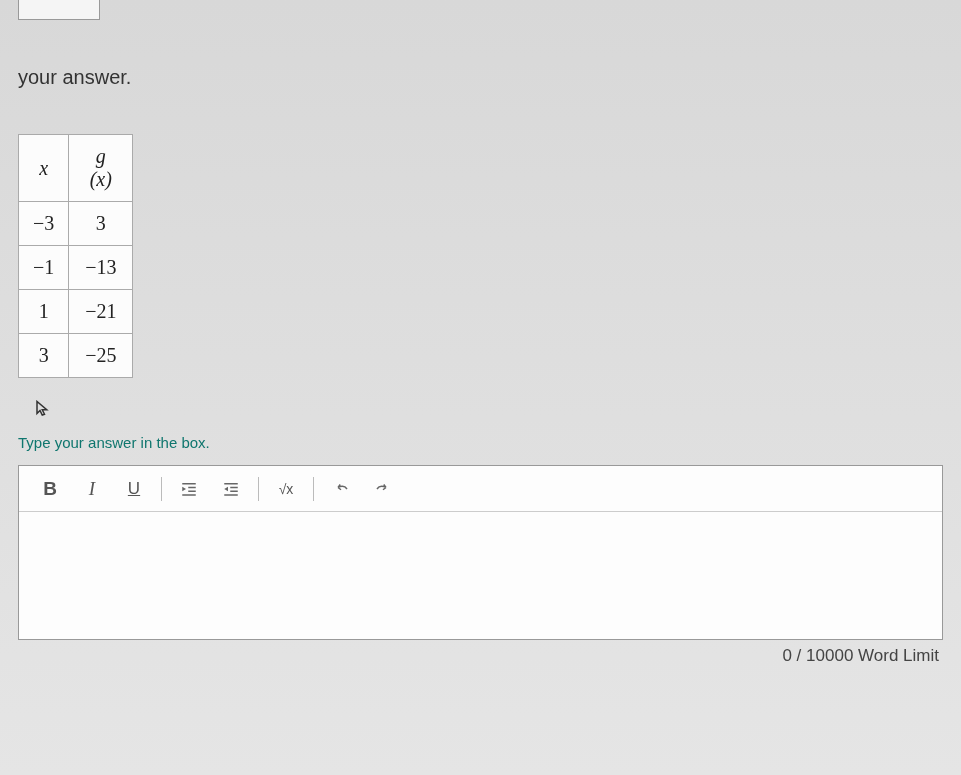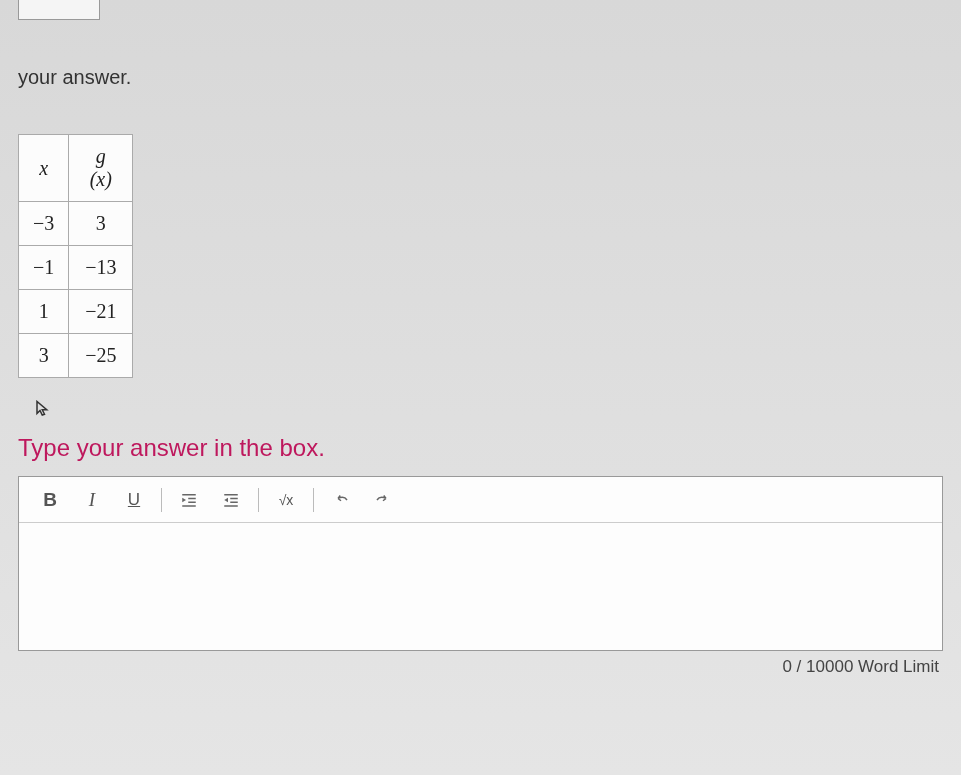--- a/index.html
+++ b/index.html
@@ -52,22 +52,22 @@
     }
     .data-table th:nth-child(2) {
       width: 64px;
     }
     .cursor-icon {
       margin: 20px 0 0 34px;
       font-size: 22px;
       color: #222;
     }
     .instruction {
-      font-size: 24px;
-      color: #be185d;
+      font-size: 15px;
+      color: #0f766e;
       margin: 10px 0 0 18px;
     }
     .editor-container {
       margin: 14px 18px 0 18px;
       border: 1px solid #999;
       background: #fdfdfd;
       height: 175px;
       position: relative;
     }
     .toolbar {

